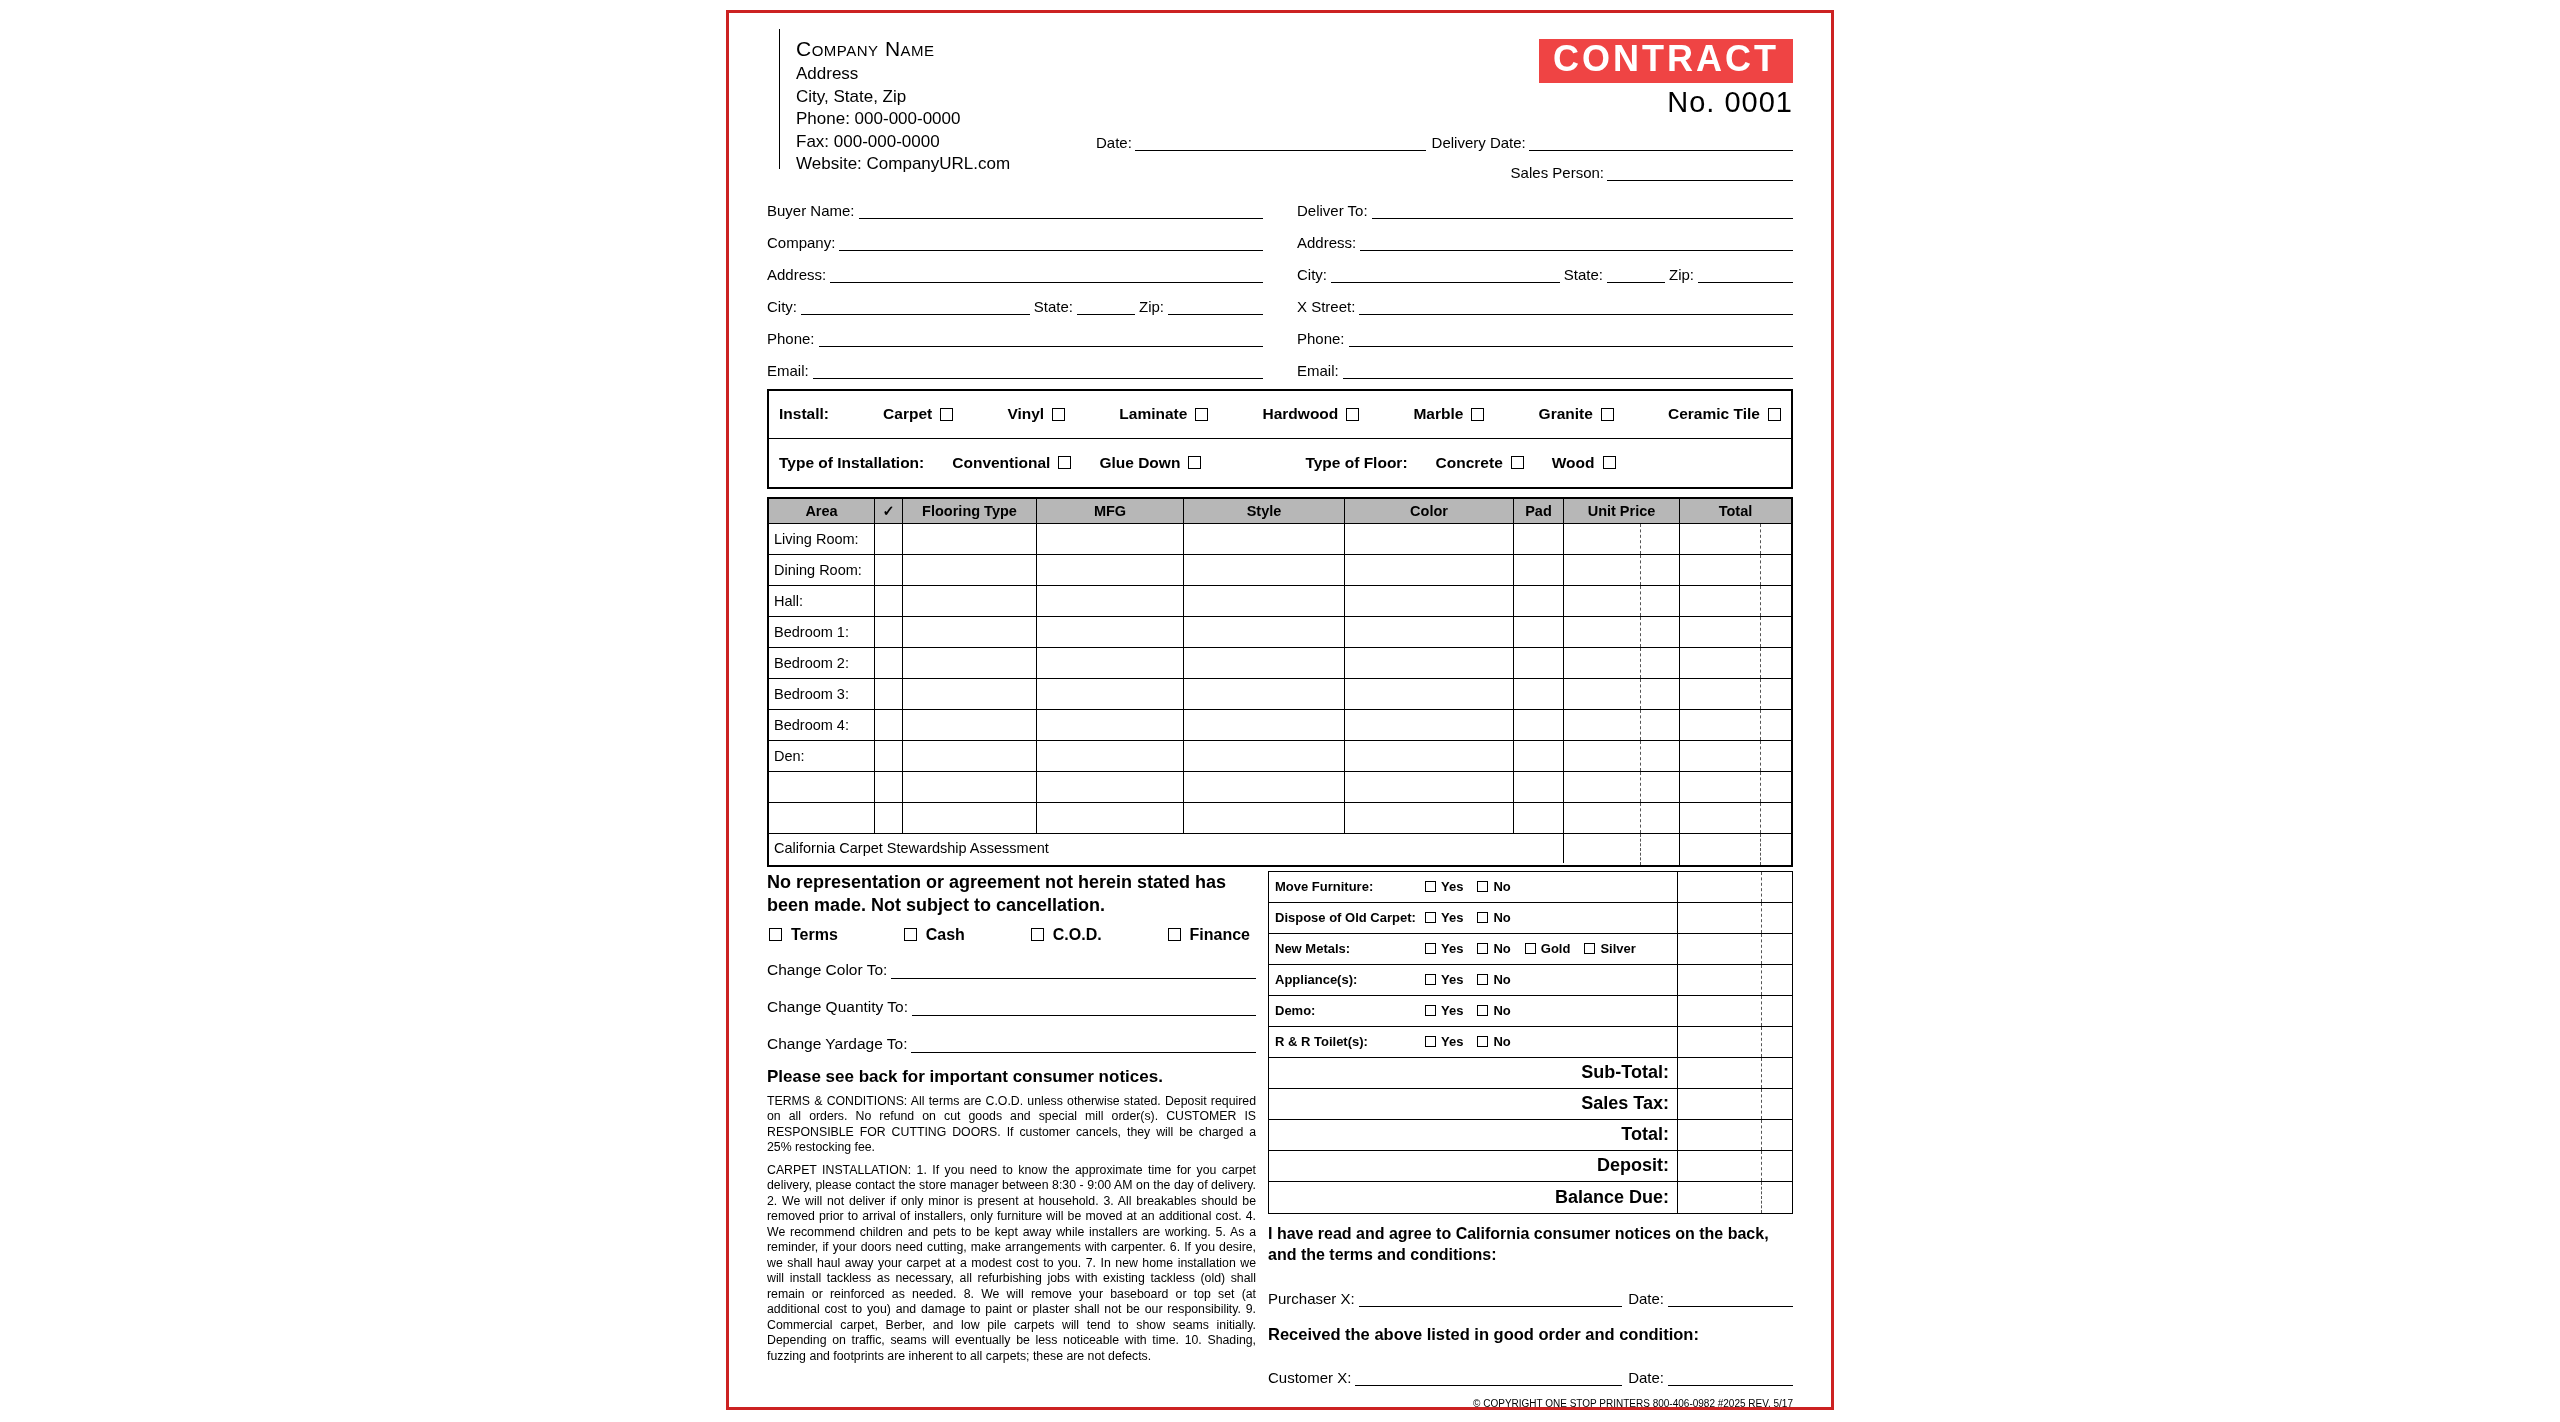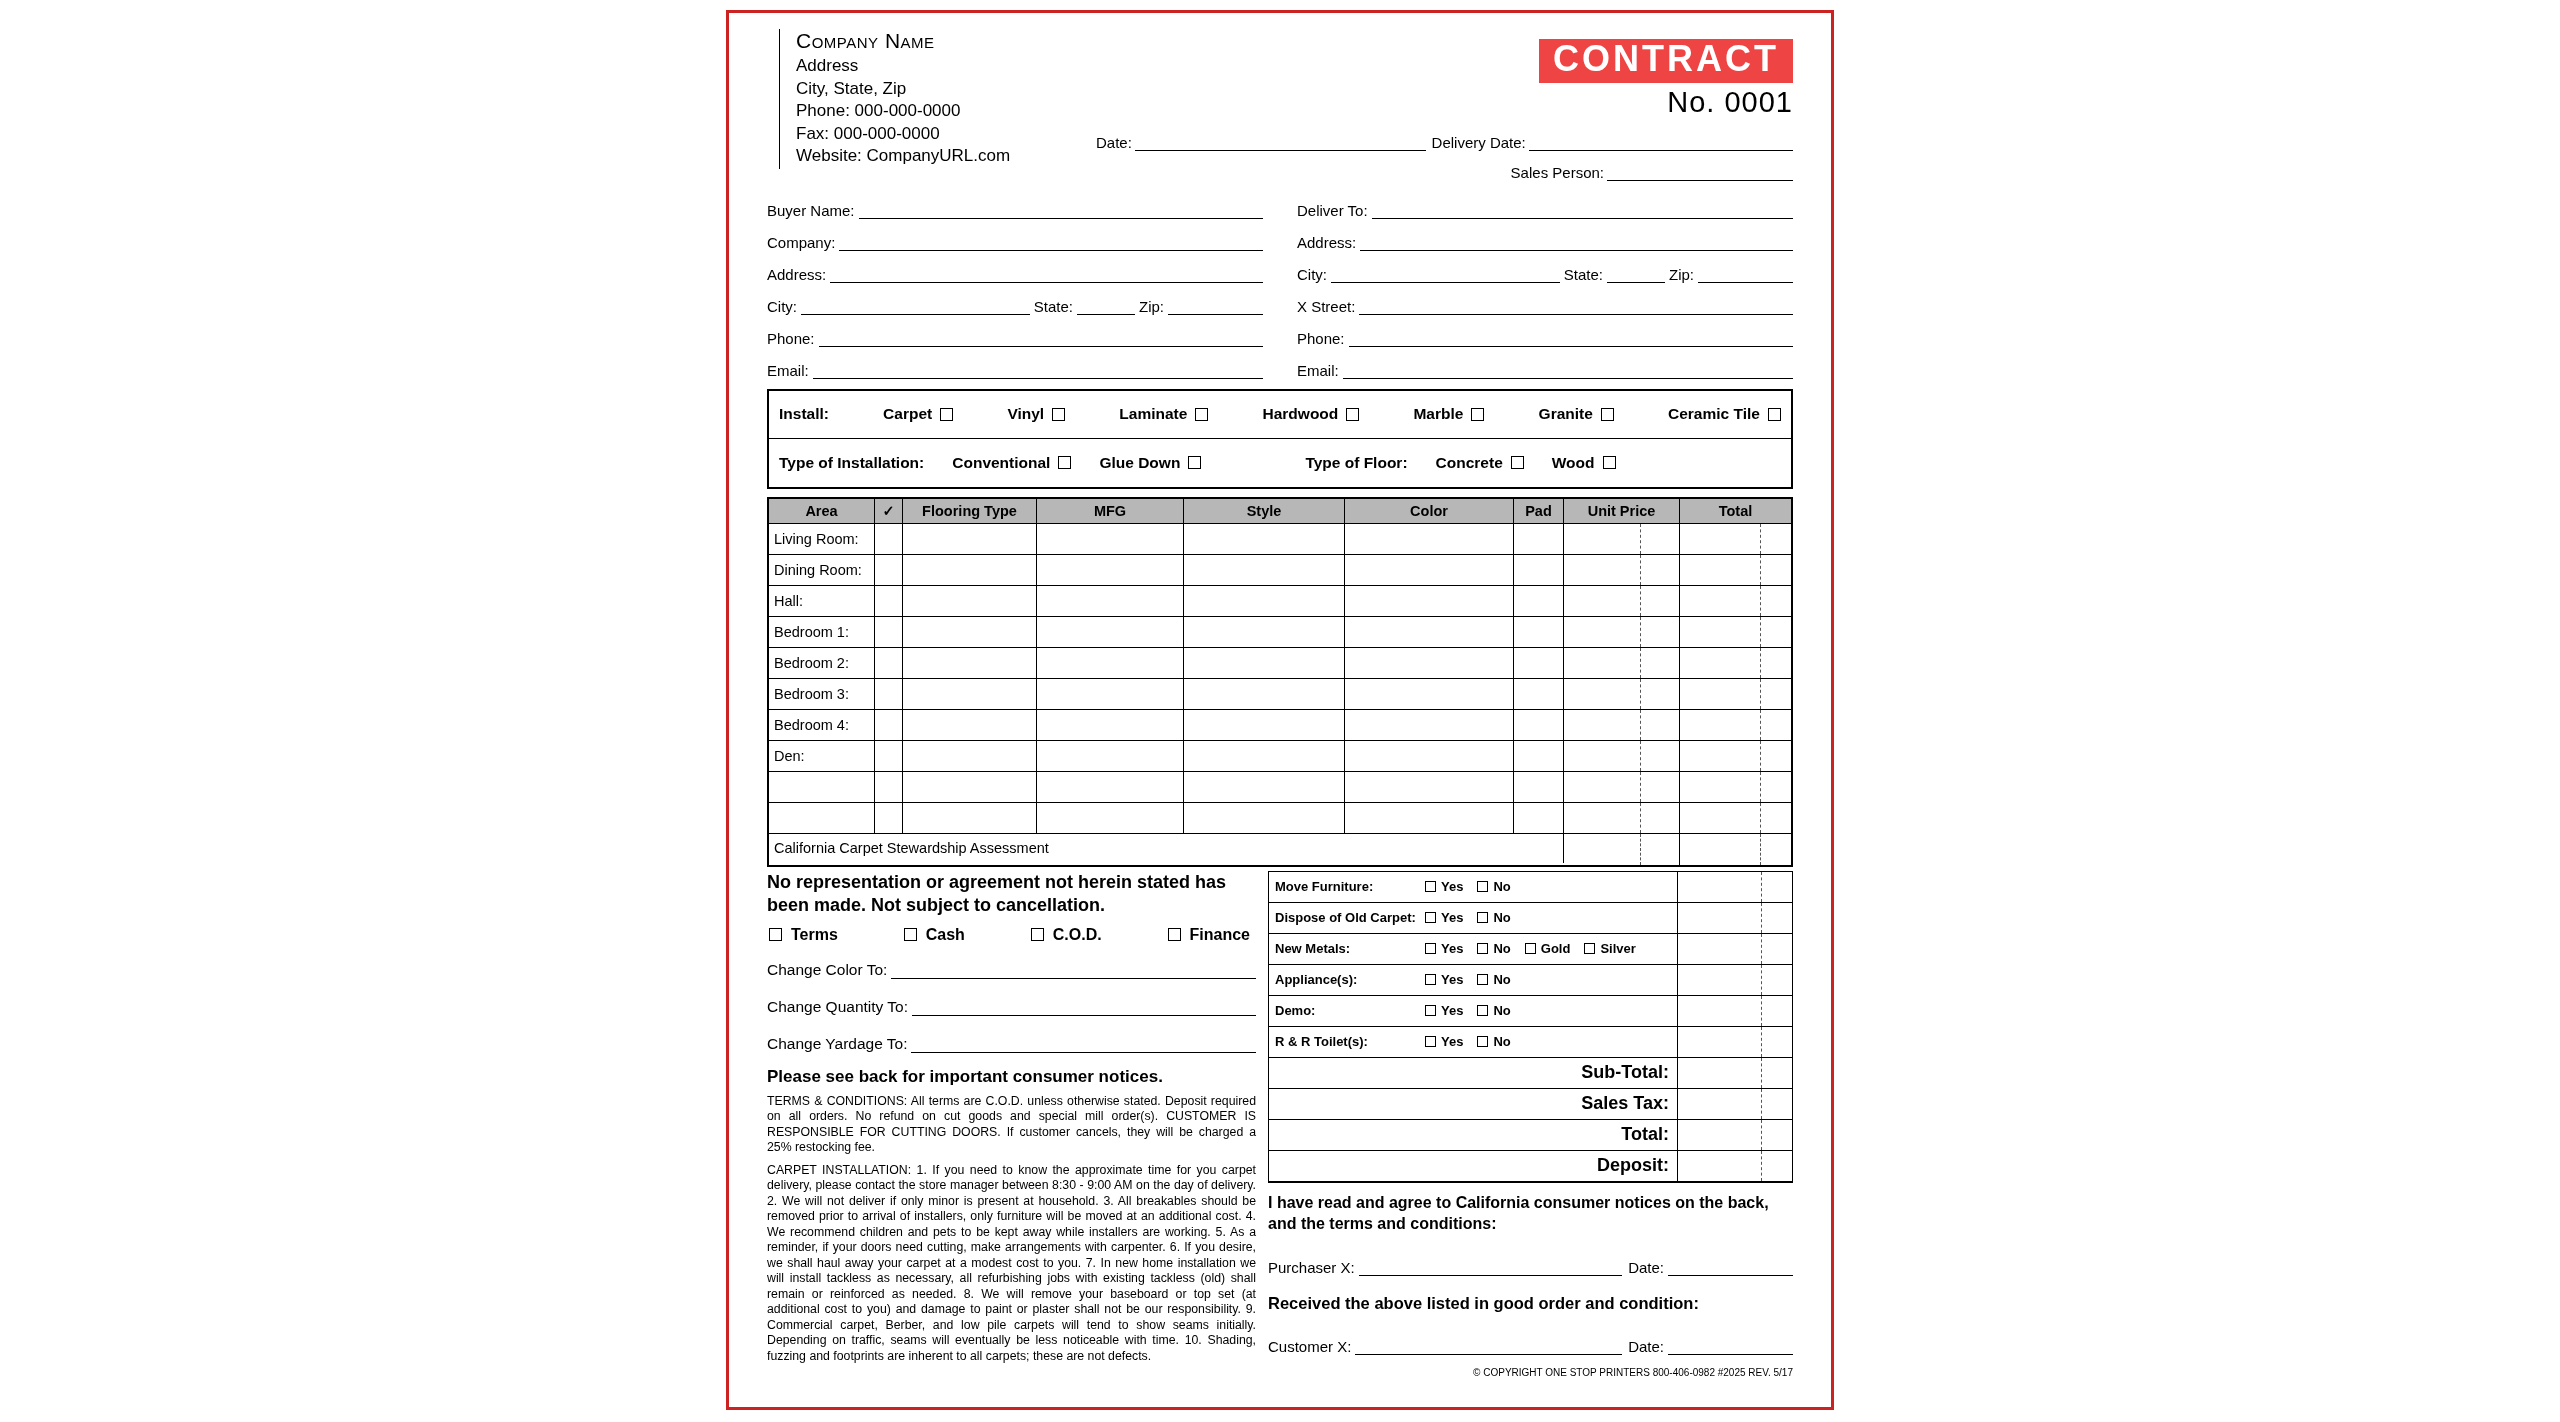--- a/index.html
+++ b/index.html
@@ -10,21 +10,21 @@
 
   
   .header { display: flex; margin-bottom: 4px; }
   .logo { width: 172px; padding-top: 10px; }
   .logo svg { width: 150px; height: 50px; display: block; margin: 0 auto; }
   .logo-text { font-size: 26px; font-weight: bold; line-height: 0.98; padding-left: 8px; }
   .logo-text .l2 { display: block; padding-left: 58px; }
   .logo-rule { height: 2px; background: #111; margin: 5px 10px 0 6px; }
   .vrule { border-left: 1.5px solid #000; height: 140px; margin: 2px 16px 0 12px; }
   .company-info { width: 300px; padding-top: 0; font-size: 17px; line-height: 1.33; }
-  .cname { font-size: 21px; font-variant: small-caps; letter-spacing: 0.5px; }
+  .cname { font-size: 21px; font-variant: small-caps; letter-spacing: 0.5px; margin-top: 8px; }
   .header-right { flex: 1; display: flex; flex-direction: column; align-items: flex-end; padding-top: 12px; }
   .contract-box { background: #ef4444; color: #fff; font-weight: bold; font-size: 36px;
     letter-spacing: 3px; padding: 1px 14px 5px; line-height: 1.05; }
   .contract-no { font-size: 29px; margin-top: 3px; letter-spacing: 1px; }
   .date-row { width: 100%; margin-top: 15px; font-size: 15px; display: flex; align-items: flex-end; }
   .date-row.sales { justify-content: flex-end; margin-top: 13px; }
   .line { border-bottom: 1.2px solid #000; height: 13px; display: inline-block; }
   .dl1 { flex: 1.1; margin: 0 6px 0 3px; } .dl2 { flex: 1; margin-left: 3px; }
   .dl3 { width: 186px; margin-left: 3px; }
 
@@ -490,20 +490,24 @@
             <div class="amt"></div>
           </div>
         <div class="trow">
             <div class="tlabel">Total:</div>
             <div class="amt"></div>
           </div>
         <div class="trow">
             <div class="tlabel">Deposit:</div>
             <div class="amt"></div>
           </div>
+        <div class="trow lastrow">
+            <div class="tlabel">Balance Due:</div>
+            <div class="amt"></div>
+          </div>
       </div>
 
       <div class="agree">I have read and agree to California consumer notices on the back, and the terms and conditions:</div>
       <div class="sigrow">
         <span class="lbl">Purchaser X:</span>
         <span class="fl"></span>
         <span class="lbl dlbl">Date:</span>
         <span class="fl dfl"></span>
       </div>
       <div class="received">Received the above listed in good order and condition:</div>

